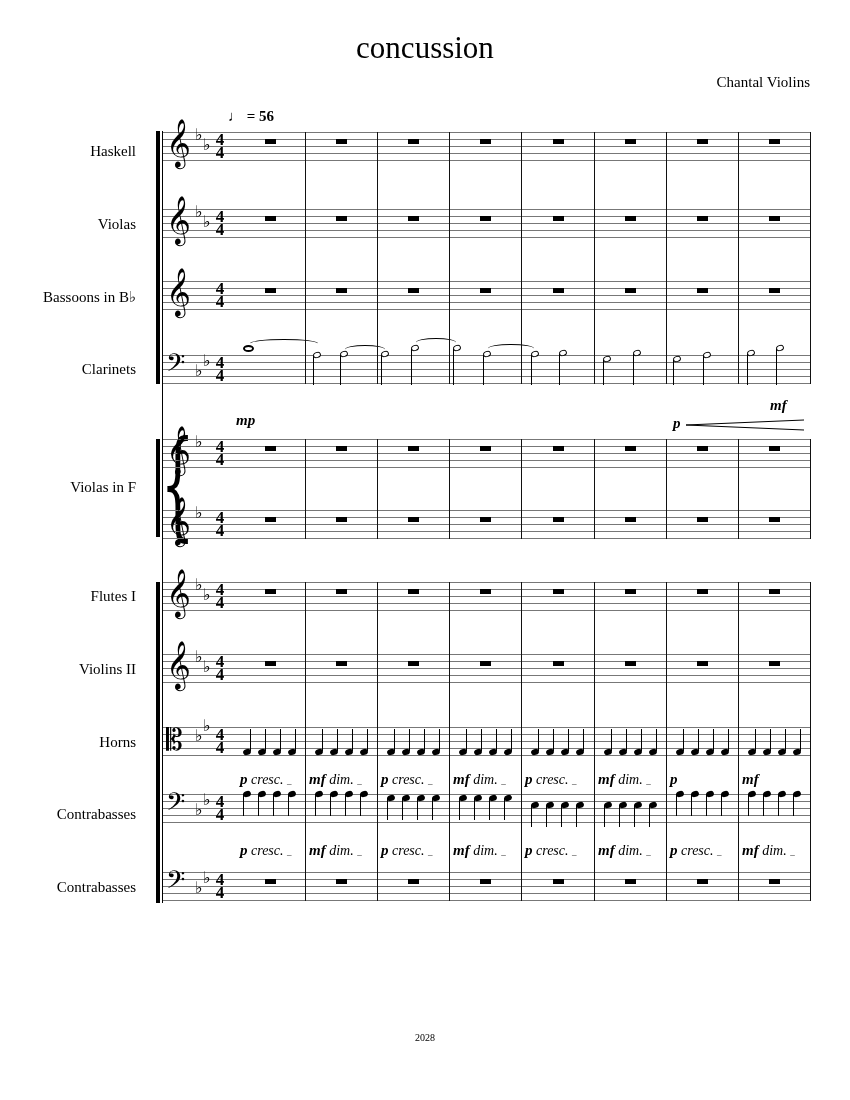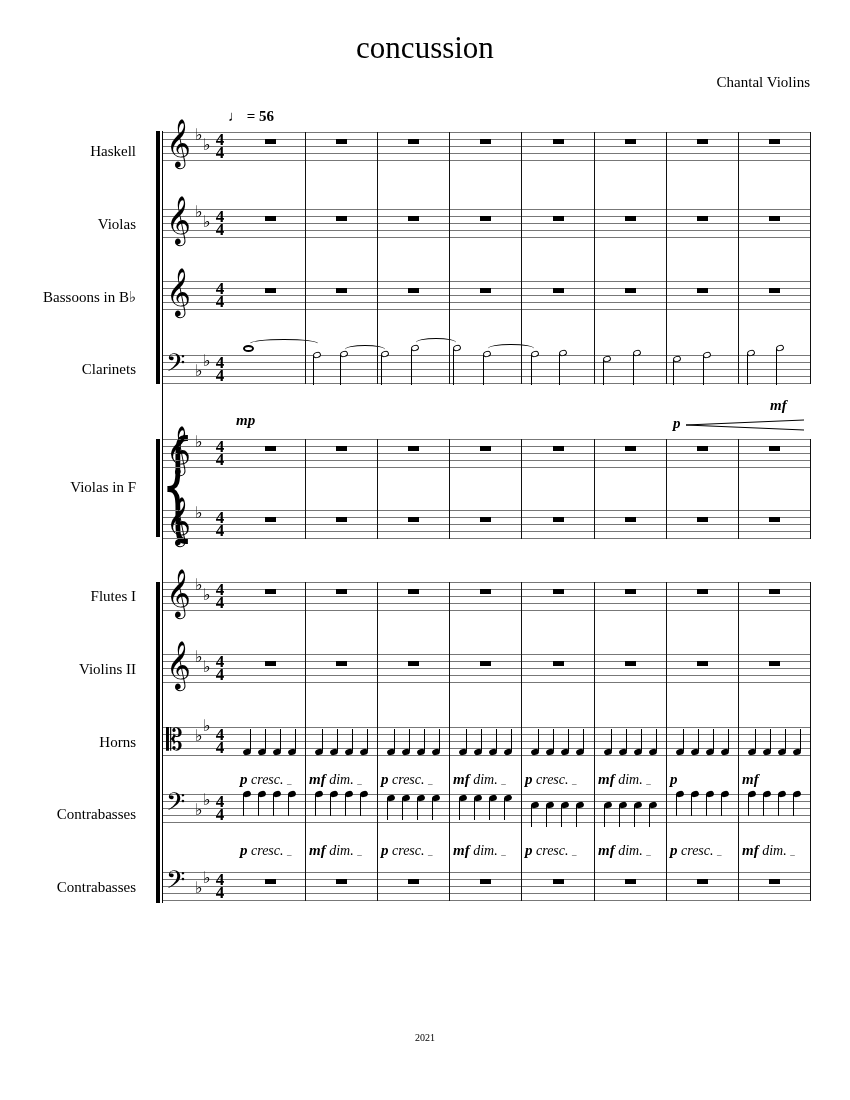--- a/index.html
+++ b/index.html
@@ -28,21 +28,21 @@
   .tie { position:absolute; border-top:1.5px solid #000; border-radius:50% 50% 0 0; height:8px; }
   .bracket { position:absolute; width:4px; background:#000; }
   .brace { position:absolute; font-family:"DejaVu Serif", serif; }
 </style>
 </head>
 <body>
 
 <div class="abs title">concussion</div>
 <div class="abs composer">Chantal Violins</div>
 <div class="abs tempo">♩ = 56</div>
-<div class="abs footer">2021</div>
+<div class="abs footer">2028</div>
 
 <div class="abs inst-label" style="top:143px">Haskell</div>
 <div class="abs inst-label" style="top:216px">Violas</div>
 <div class="abs inst-label" style="top:288px">Bassoons in B♭</div>
 <div class="abs inst-label" style="top:361px">Clarinets</div>
 <div class="abs inst-label" style="top:479px">Violas in F</div>
 <div class="abs inst-label" style="top:588px">Flutes I</div>
 <div class="abs inst-label" style="top:661px">Violins II</div>
 <div class="abs inst-label" style="top:734px">Horns</div>
 <div class="abs inst-label" style="top:806px">Contrabasses</div>

